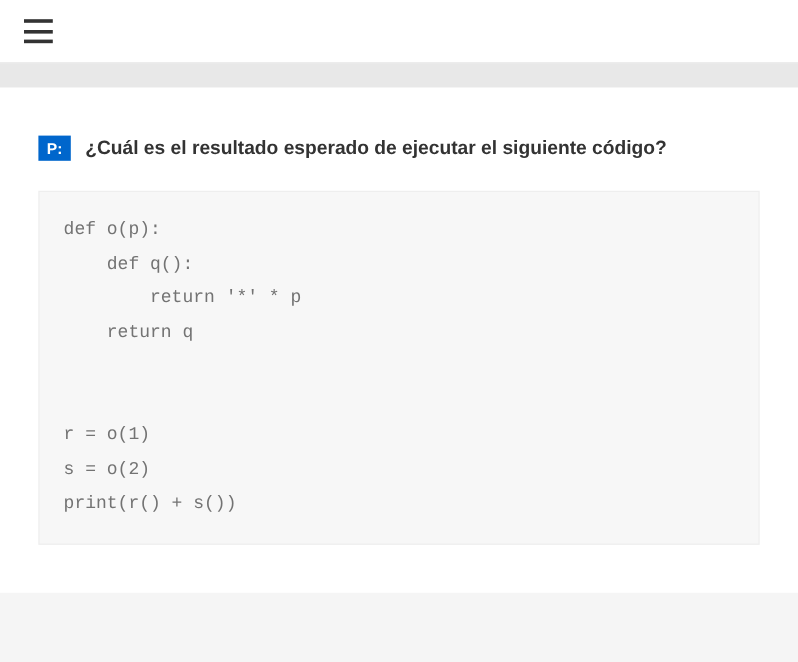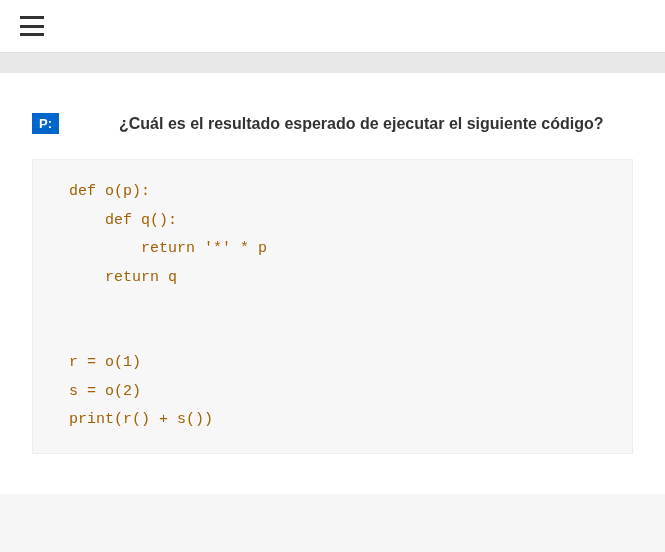--- a/index.html
+++ b/index.html
@@ -55,29 +55,28 @@
       font-weight: bold;
       font-size: 13px;
       padding: 3px 7px;
       flex-shrink: 0;
     }
     .question-text {
       color: #333;
       font-size: 16px;
       font-weight: 600;
       line-height: 1.4;
-      margin-left: 48px;
     }
     .code-block {
       background: #f7f7f7;
-      padding: 18px 36px;
+      padding: 18px 20px;
       font-family: "Courier New", Courier, monospace;
       font-size: 15px;
       line-height: 1.9;
-      color: #a16207;
+      color: #737373;
       white-space: pre;
       border: 1px solid #eee;
     }
   </style>
 </head>
 <body>
 
 <div class="topbar">
   <div class="hamburger">
     <span></span>

